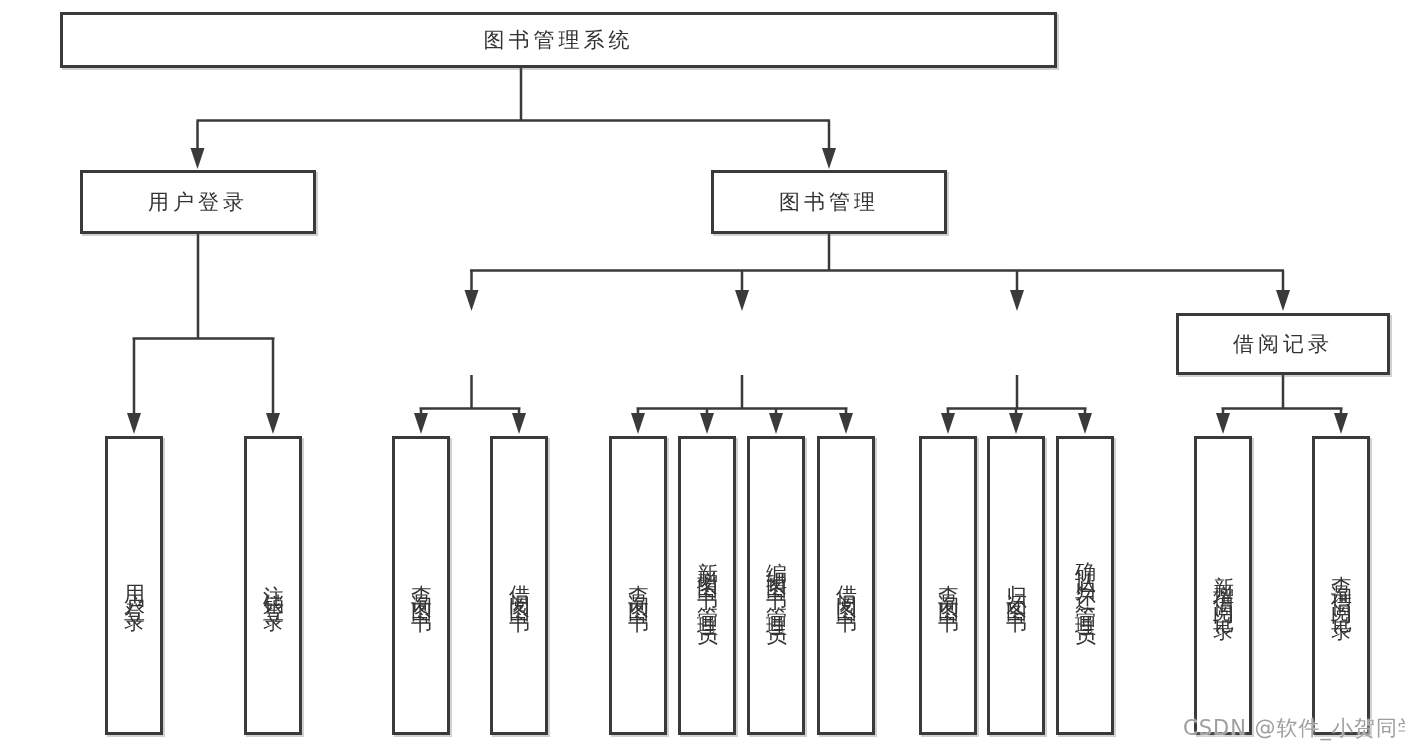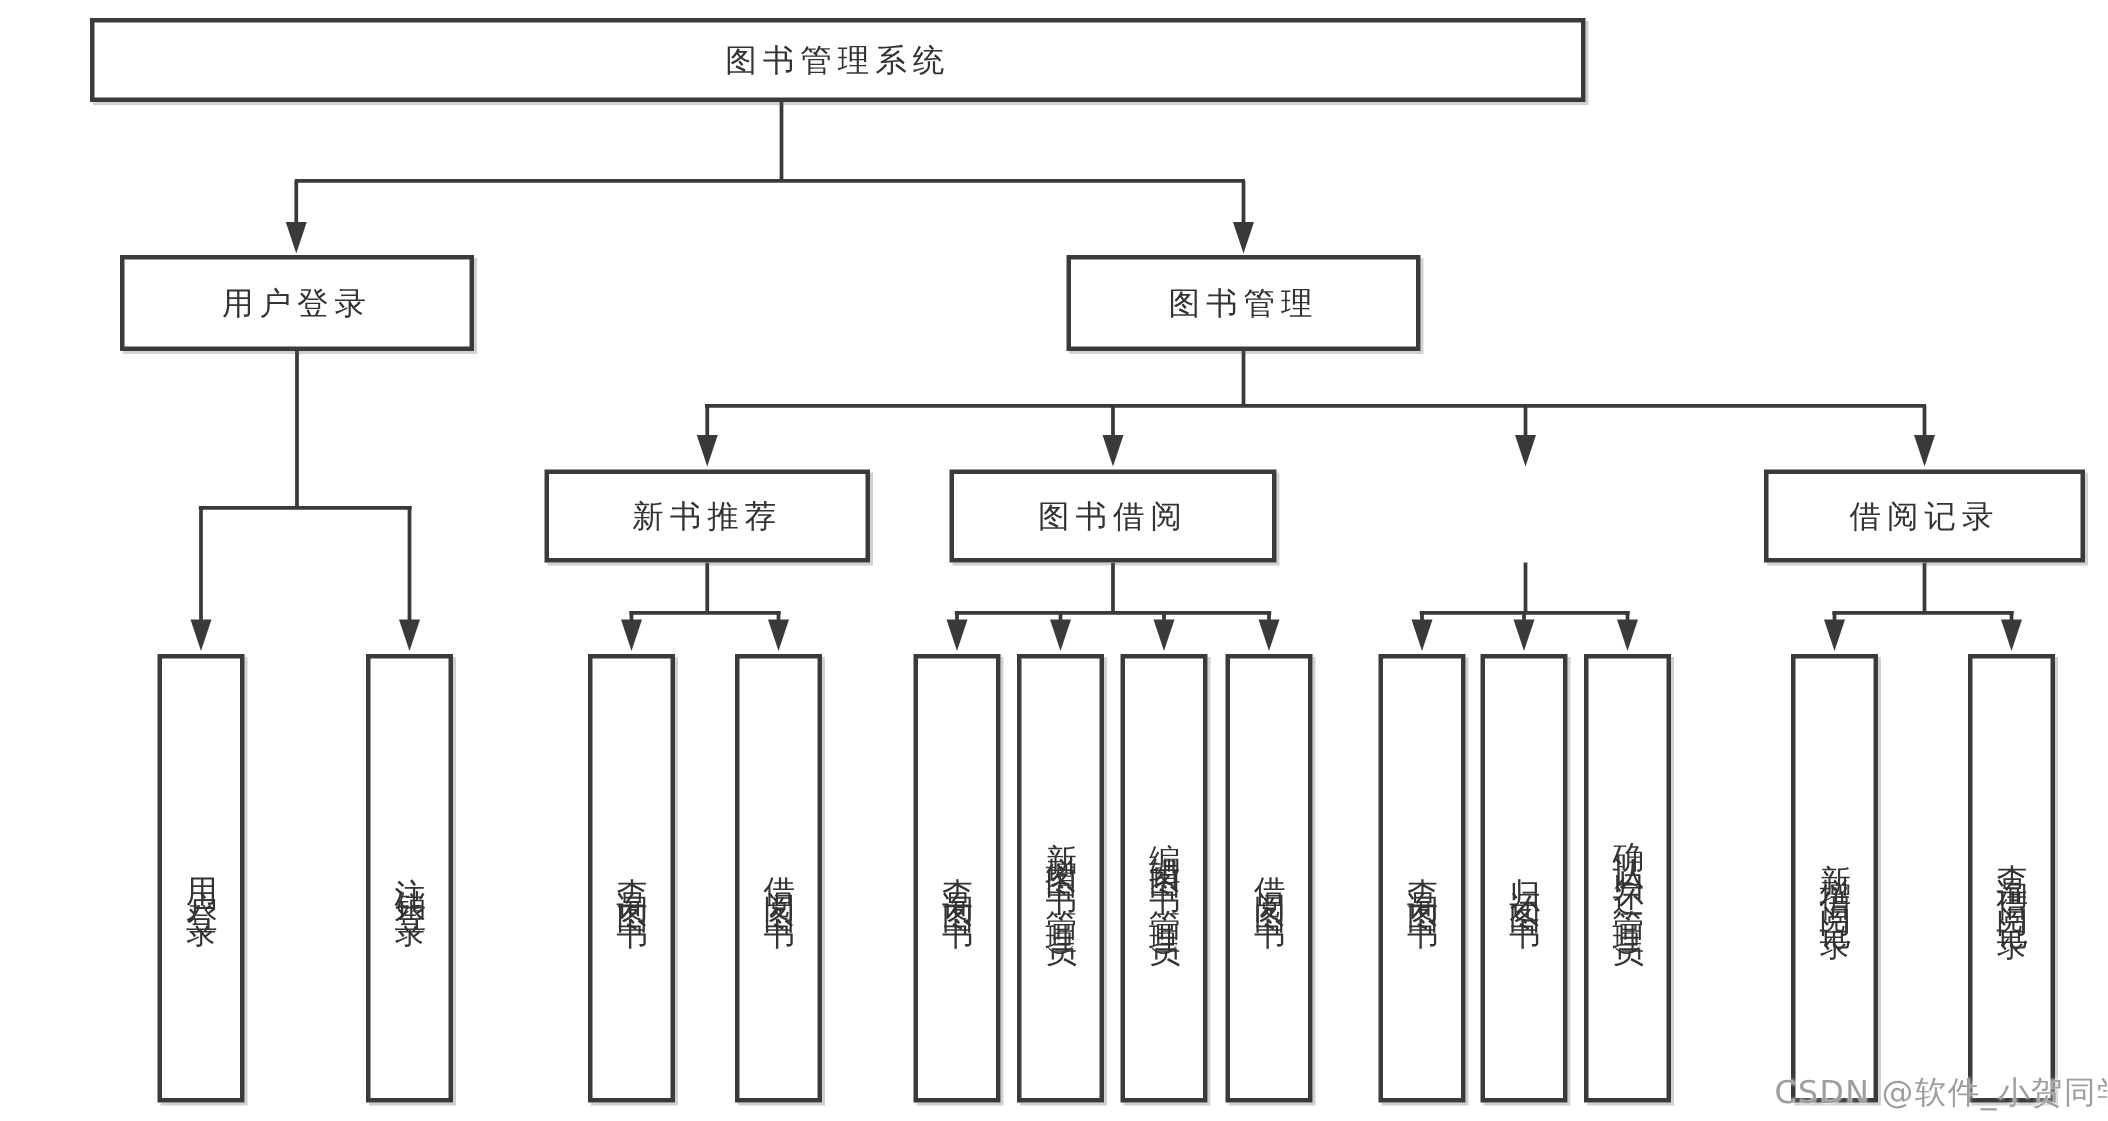--- a/index.html
+++ b/index.html
@@ -86,22 +86,20 @@
       <polygon points="1216,413 1230,413 1223,434"></polygon>
       <polygon points="1334,413 1348,413 1341,434"></polygon>
     </g>
   </svg>
 
   <div class="node root">图书管理系统</div>
 
   <div class="node lvl2" style="left:80px">用户登录</div>
   <div class="node lvl2" style="left:711px">图书管理</div>
 
-  <div class="node lvl3" style="left:363px;width:217px">新书推荐</div>
-  <div class="node lvl3" style="left:633px;width:218px">图书借阅</div>
   <div class="node lvl3" style="left:1176px;width:214px">借阅记录</div>
 
   <div class="node leaf" style="left:105px">
     <span>用户登录</span>
   </div>
   <div class="node leaf" style="left:244px">
     <span>注销登录</span>
   </div>
   <div class="node leaf" style="left:392px">
     <span>查询图书</span>

